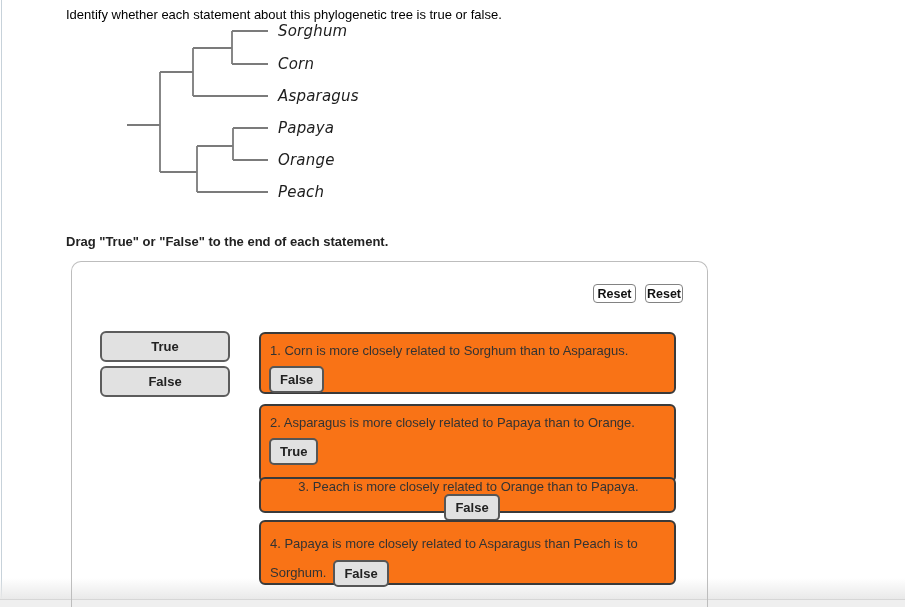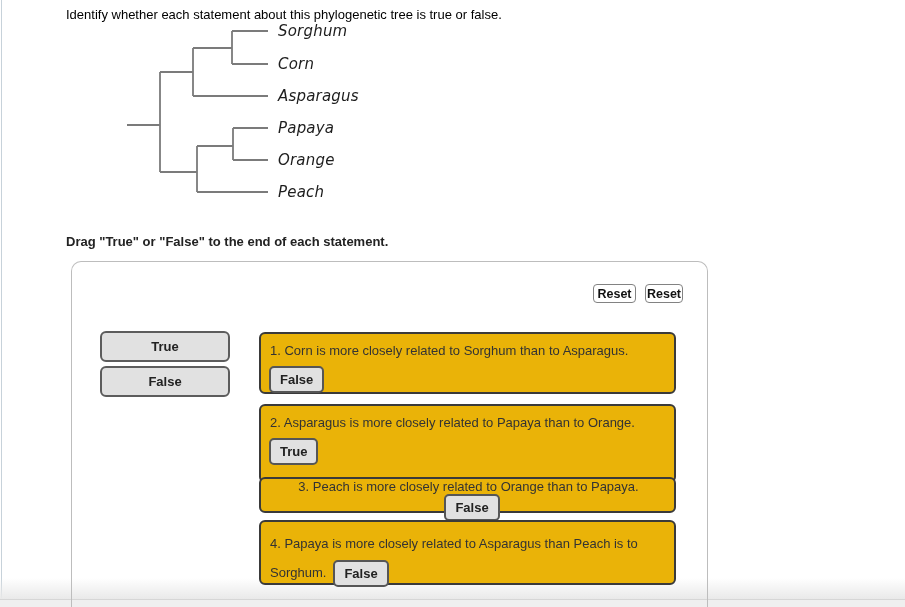--- a/index.html
+++ b/index.html
@@ -50,21 +50,21 @@
     position:absolute;left:28px;width:130px;height:31px;box-sizing:border-box;
     background:#e1e1e1;border:2px solid #5c5c5c;border-radius:6px;
     font-weight:bold;font-size:13px;color:#222;
     display:flex;align-items:center;justify-content:center;cursor:grab;
   }
   .chip-true{top:69px;}
   .chip-false{top:104px;}
 
   .statement{
     position:absolute;left:187px;width:417px;box-sizing:border-box;
-    background:#eab308;border:2px solid #3a3a3a;border-radius:6px;
+    background:#f97316;border:2px solid #3a3a3a;border-radius:6px;
     font-size:13px;color:#333;
   }
   .s1{top:70px;height:62px;padding:9px 10px 0 9px;}
   .s2{top:142px;height:79px;padding:9px 10px 0 9px;}
   .s3{top:215px;height:36px;display:flex;align-items:center;padding:0 6px 0 8px;white-space:nowrap;flex-direction:column;}
   .s4{top:258px;height:65px;padding:7px 10px 0 9px;line-height:29px;}
 
   .chip-answer{
     display:inline-block;box-sizing:border-box;
     background:#e1e1e1;border:2px solid #565656;border-radius:5px;

